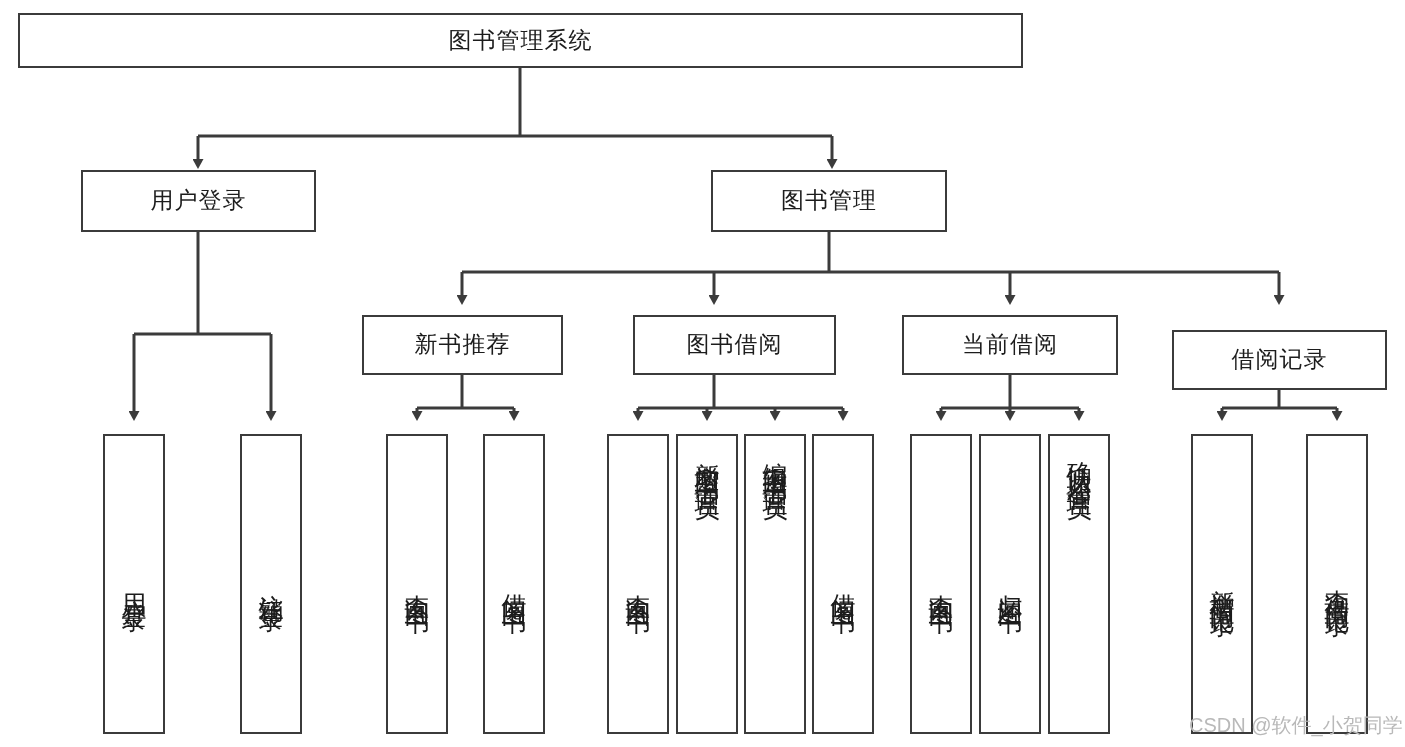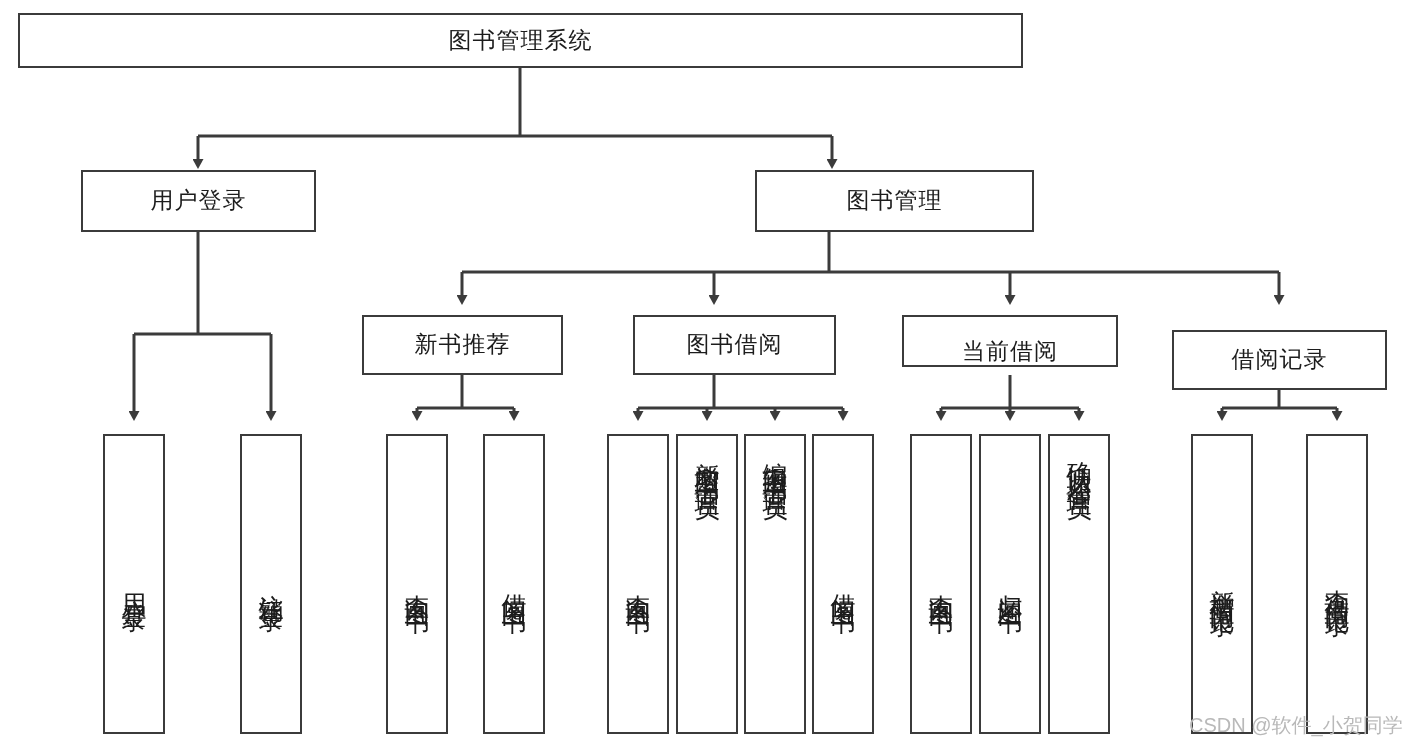--- a/index.html
+++ b/index.html
@@ -133,33 +133,33 @@
   </svg>
 
   <div class="node h" id="n-root" style="left:18px; top:13px; width:1005px; height:55px;">
     <span class="lbl">图书管理系统</span>
   </div>
 
   <div class="node h" id="n-user-login" style="left:81px; top:170px; width:235px; height:62px;">
     <span class="lbl">用户登录</span>
   </div>
 
-  <div class="node h" id="n-book-manage" style="left:711px; top:170px; width:279px; height:62px;margin-left:44px;">
+  <div class="node h" id="n-book-manage" style="left:711px; top:170px; width:236px; height:62px;">
     <span class="lbl">图书管理</span>
   </div>
 
   <div class="node h" id="n-book-borrow" style="left:633px; top:315px; width:203px; height:60px;">
     <span class="lbl">图书借阅</span>
   </div>
 
   <div class="node h" id="n-new-book-rec" style="left:362px; top:315px; width:201px; height:60px;">
     <span class="lbl">新书推荐</span>
   </div>
 
-  <div class="node h" id="n-current-borrow" style="left:902px; top:315px; width:216px; height:52px;align-items:flex-end;">
+  <div class="node h" id="n-current-borrow" style="left:902px; top:315px; width:216px; height:60px;">
     <span class="lbl">当前借阅</span>
   </div>
 
   <div class="node h" id="n-borrow-record" style="left:1172px; top:330px; width:215px; height:60px;">
     <span class="lbl">借阅记录</span>
   </div>
 
   <div class="node v mid" style="left:103px; top:434px; width:62px; height:300px;">
     <span class="lbl">用户登录</span>
   </div>

